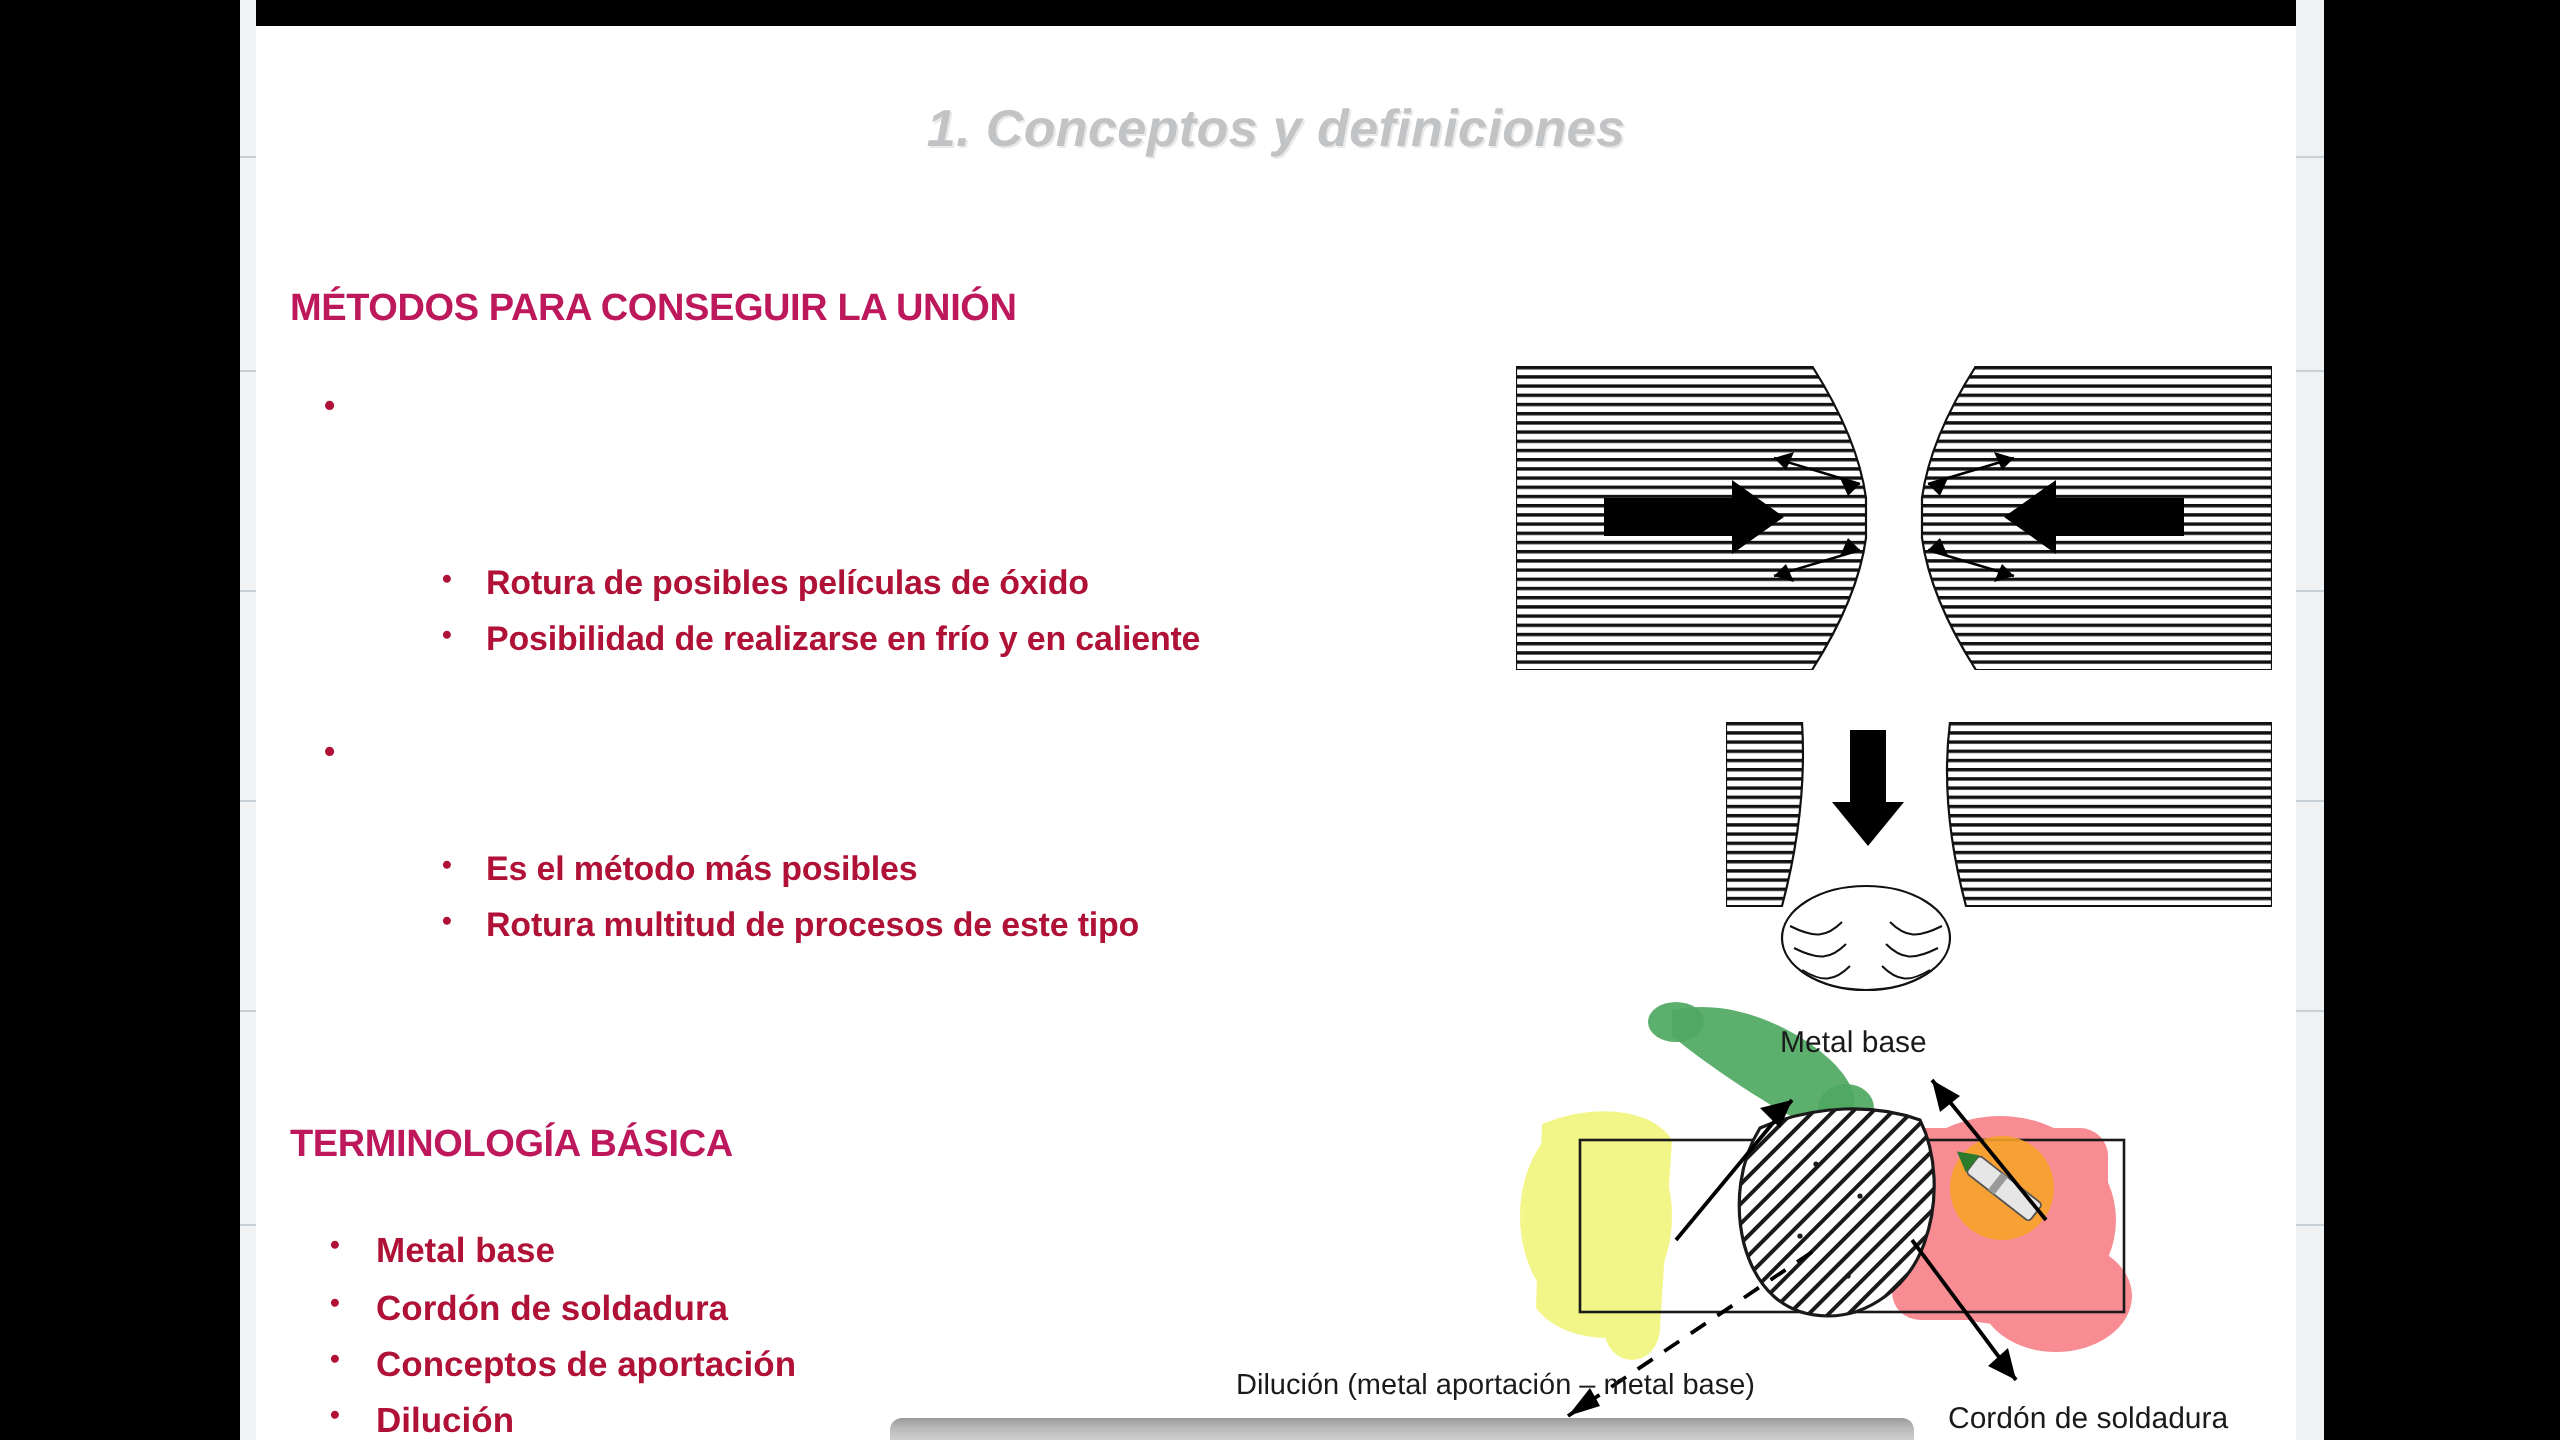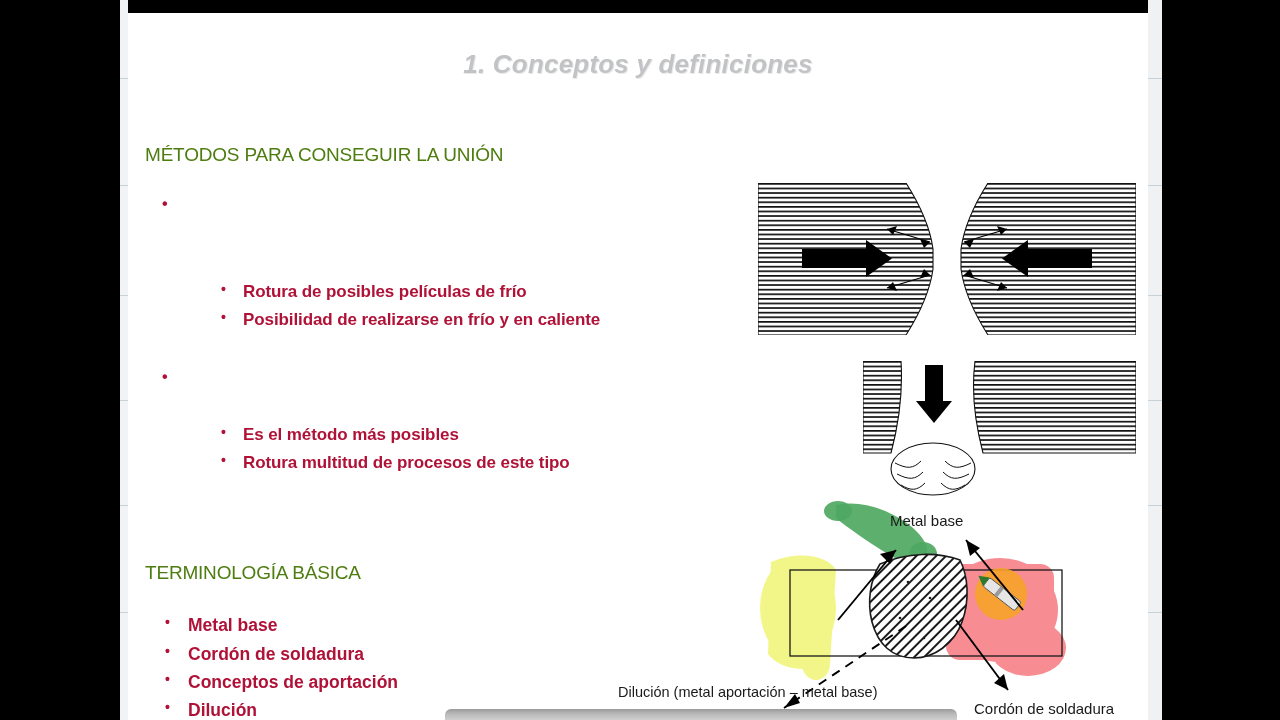--- a/index.html
+++ b/index.html
@@ -54,22 +54,22 @@
     font-style: italic;
     color: #c2c3c5;
     letter-spacing: 0.2px;
     text-shadow: 1px 1px 0 #e9e9ea;
   }
 
   .section-head {
     position: absolute;
     left: 17px;
     font-size: 19px;
-    font-weight: normal;
-    color: #4d7c0f;
+    font-weight: bold;
+    color: #be185d;
     white-space: nowrap;
     letter-spacing: -0.2px;
   }
   #head-metodos { top: 131px; }
   #head-terminologia { top: 549px; }
 
   .bullet-l1 {
     position: absolute;
     left: 62px;
     width: 545px;
@@ -150,21 +150,21 @@
 
     <div id="slide-title">1. Conceptos y definiciones</div>
 
     <div class="section-head" id="head-metodos">MÉTODOS PARA CONSEGUIR LA UNIÓN</div>
 
     <div class="bullet-l1" id="b1">
       <span class="dot">•</span>
     </div>
     <div class="bullet-l2" id="b1s1">
       <span class="dot">•</span>
-      <span>Rotura de posibles películas de frío</span>
+      <span>Rotura de posibles películas de óxido</span>
     </div>
     <div class="bullet-l2" id="b1s2">
       <span class="dot">•</span>
       <span>Posibilidad de realizarse en frío y en caliente</span>
     </div>
 
     <div class="bullet-l1" id="b2">
       <span class="dot">•</span>
     </div>
     <div class="bullet-l2" id="b2s1">

